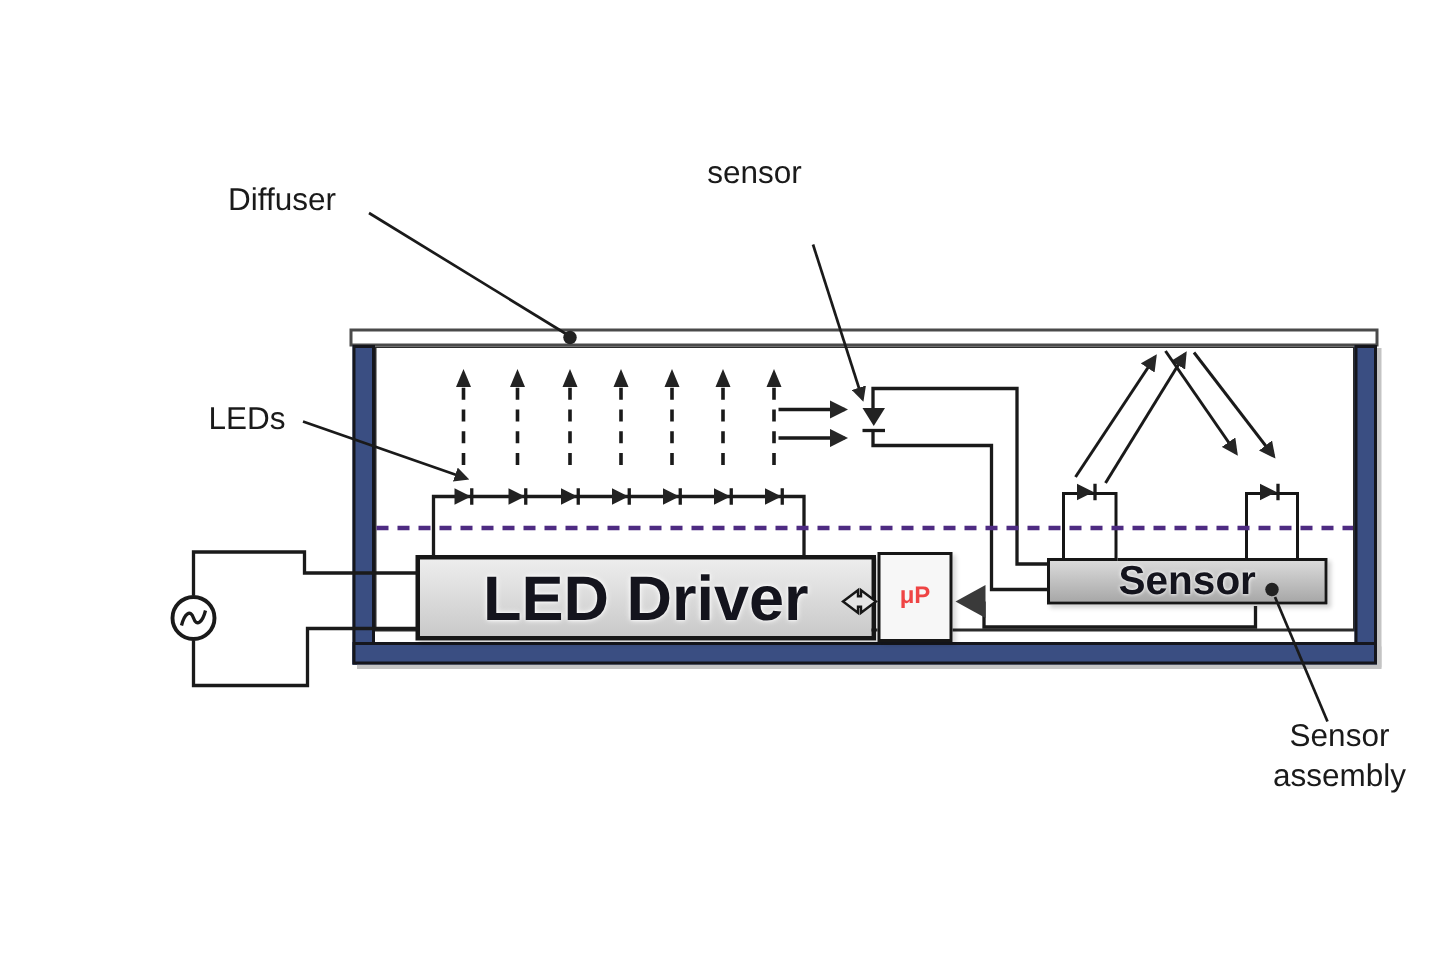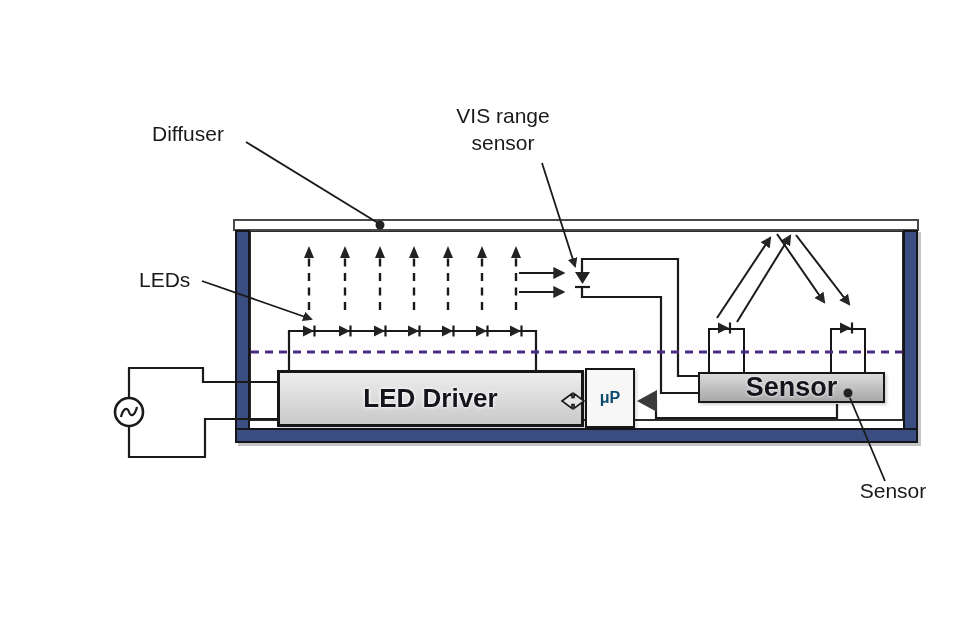--- a/index.html
+++ b/index.html
@@ -11,24 +11,24 @@
                 border:2px solid #4a4a4a;box-sizing:border-box;z-index:2;}
   .inner-frame{left:249px;top:230px;width:655px;height:191px;border:2px solid #2b2b2b;
                box-sizing:border-box;background:#fff;z-index:1;}
   .navy{background:var(--enclosure-navy,#3A4E82);border:2px solid #15161c;box-sizing:border-box;z-index:2;}
   .wall-left{left:235px;top:230px;width:15px;height:213px;}
   .wall-right{left:903px;top:230px;width:15px;height:213px;box-shadow:3px 2px 0 #c4c4c4;}
   .wall-bottom{left:235px;top:428px;width:683px;height:15px;box-shadow:3px 3px 0 #c4c4c4;}
   
   .block{box-sizing:border-box;display:flex;align-items:center;justify-content:center;z-index:3;}
   .led-driver{left:277px;top:370px;width:307px;height:57px;border:3px solid #161616;
-              background:linear-gradient(#ededed,#c9c9c9);font-size:26px;font-weight:600;
+              background:linear-gradient(#ededed,#c9c9c9);font-size:42px;font-weight:600;
               color:#14141d;text-shadow:0 0 2px #fff,0 0 4px #fff;box-shadow:2px 2px 3px rgba(0,0,0,.18);}
   .mcu{left:585px;top:368px;width:50px;height:60px;border:2.5px solid #161616;background:#f7f7f7;
-       font-size:16px;font-weight:700;color:#0c4a6e;box-shadow:2px 2px 3px rgba(0,0,0,.15);}
+       font-size:16px;font-weight:700;color:#ef4444;box-shadow:2px 2px 3px rgba(0,0,0,.15);}
   .sensor{left:698px;top:372px;width:187px;height:31px;border:2.5px solid #161616;
           background:linear-gradient(#dadada,#a8a8a8);font-size:27px;font-weight:600;
           color:#14141d;text-shadow:0 0 2px #f2f2f2,0 0 3px #f2f2f2;box-shadow:2px 2px 3px rgba(0,0,0,.18);}
   .pkg{box-sizing:border-box;background:#fff;border:2px solid #161616;z-index:3;}
   .pkg-left{left:708px;top:328px;width:37px;height:46px;}
   .pkg-right{left:830px;top:328px;width:36px;height:46px;}
   
   .lbl{z-index:6;font-size:21px;line-height:1.27;white-space:nowrap;}
   .lbl-diffuser{left:152px;top:121px;}
   .lbl-vis{left:441px;top:103px;width:124px;text-align:center;}
@@ -145,21 +145,21 @@
     <path class="wire thin" d="M246,142 L378,223"></path>
     <circle cx="380" cy="225" r="4.5" class="fillb"></circle>
     <path class="wire thin" d="M542,163 L575,266" marker-end="url(#ah)"></path>
     <path class="wire thin" d="M202,281 L311,319" marker-end="url(#ah)"></path>
     <path class="wire thin" d="M885,481 L850,398"></path>
     <circle cx="848" cy="393" r="4.5" class="fillb"></circle>
   </svg>
 
   <div class="abs lbl lbl-diffuser">Diffuser</div>
   <div class="abs lbl lbl-vis">
-    <div>VIS range</div>
     <div>sensor</div>
   </div>
   <div class="abs lbl lbl-leds">LEDs</div>
   <div class="abs lbl lbl-assembly">
     <div>Sensor</div>
+    <div>assembly</div>
   </div>
 
 </div>
 
 </body></html>

